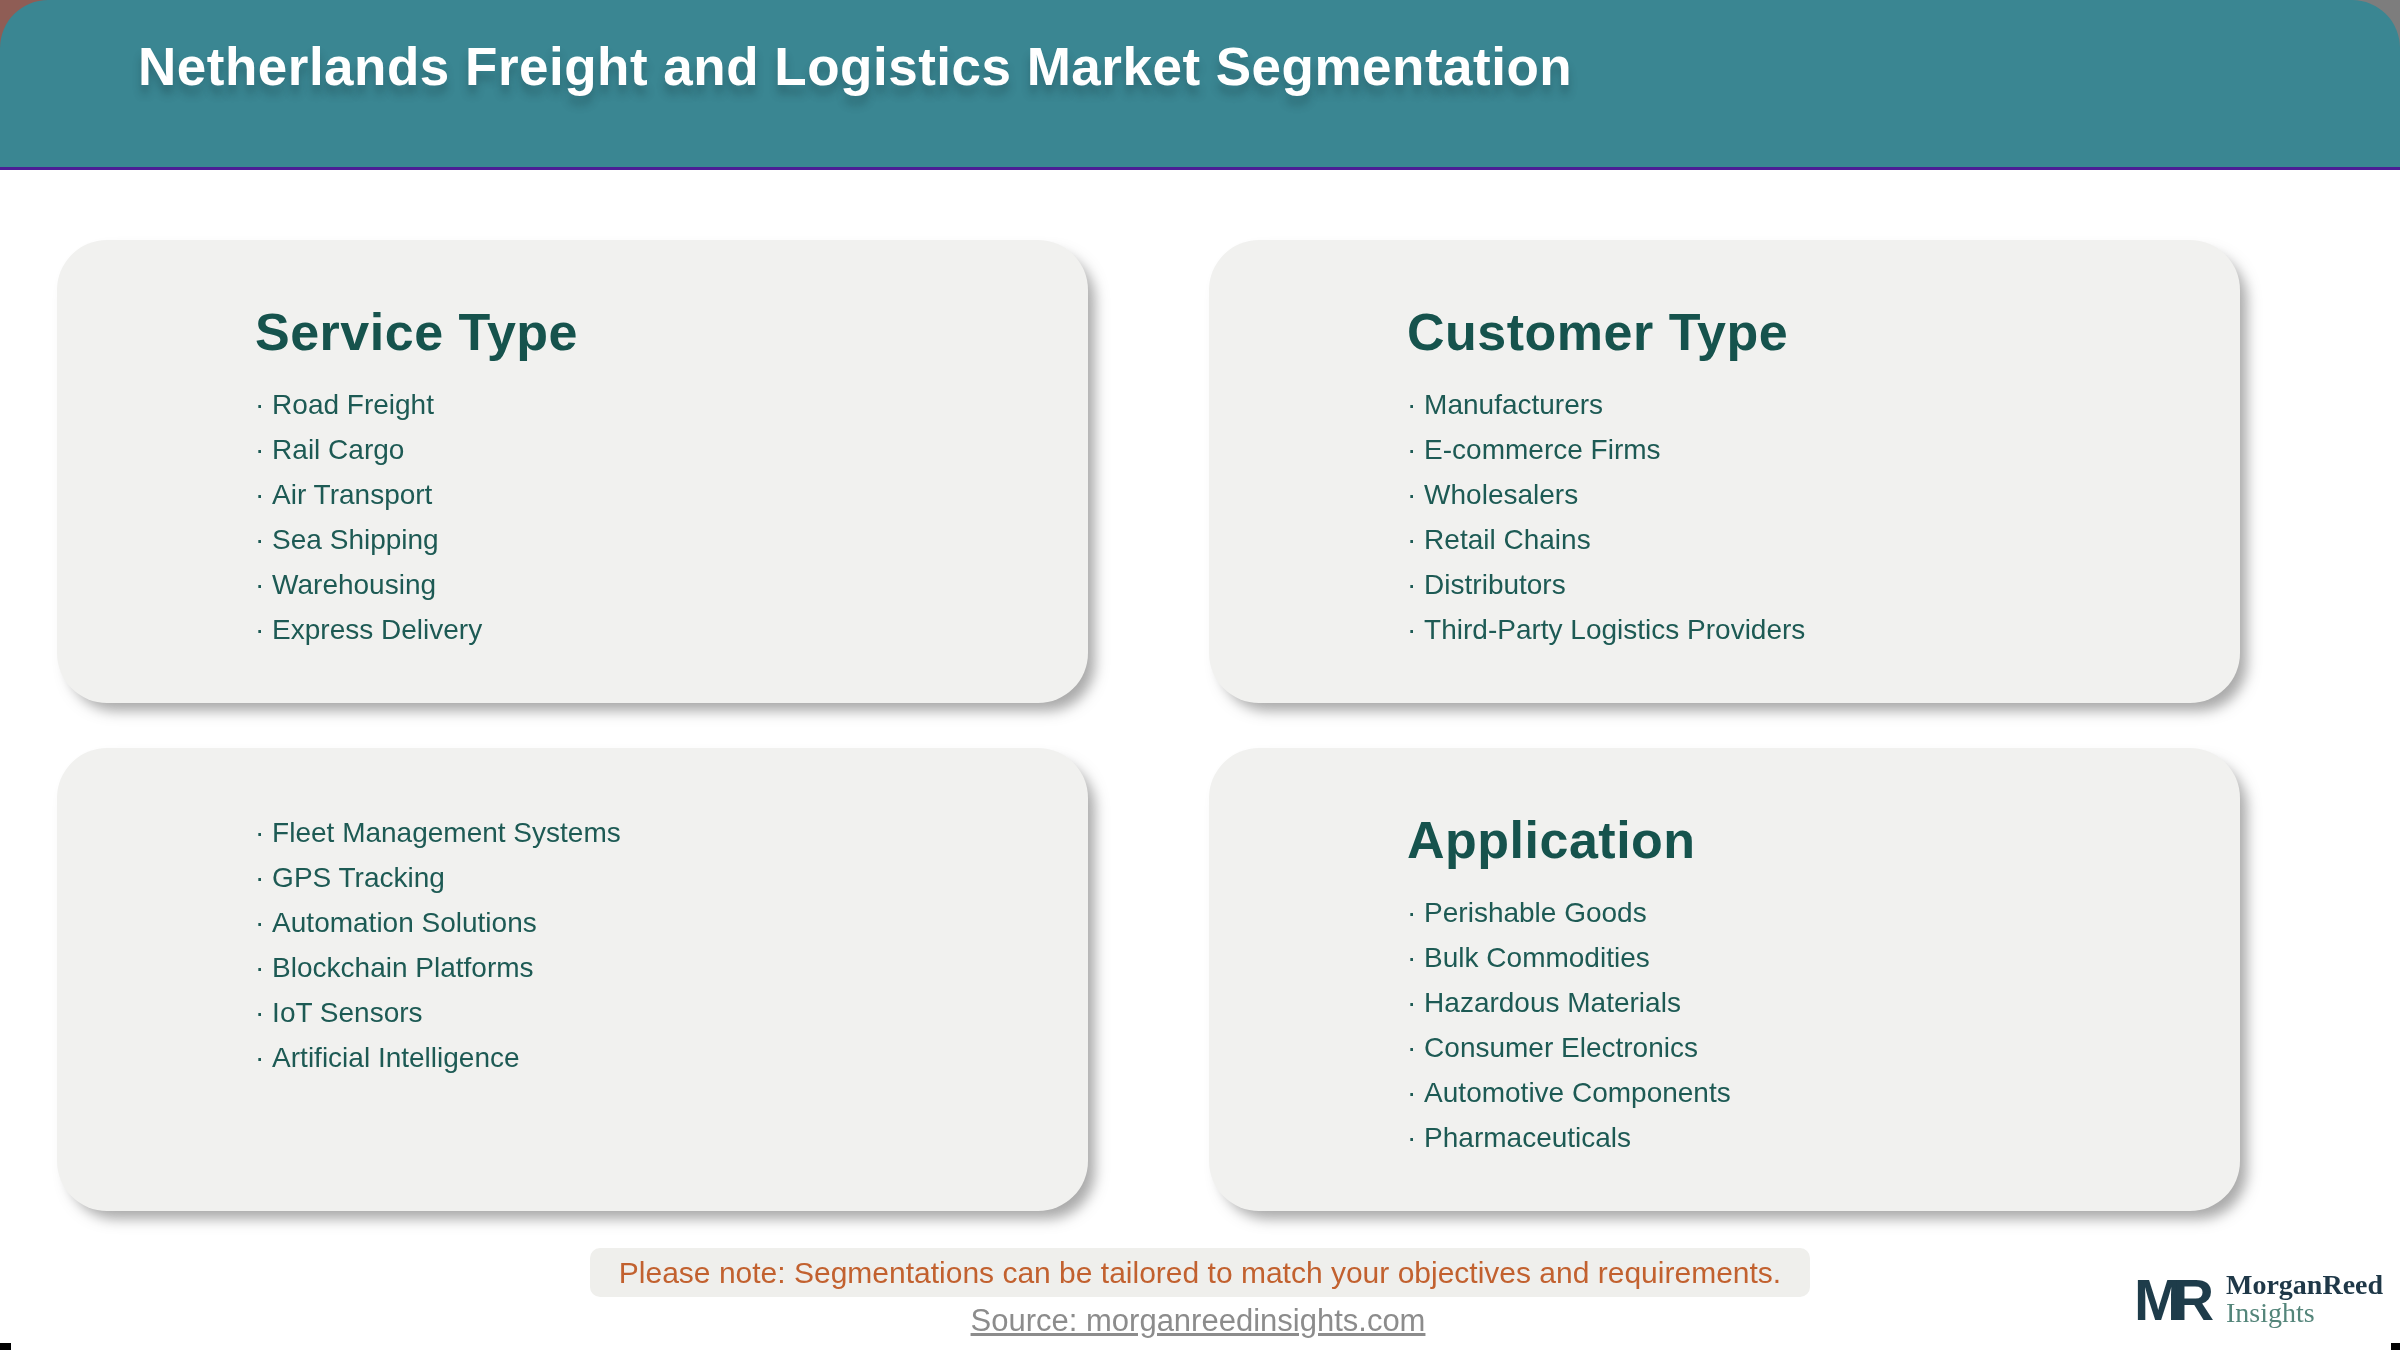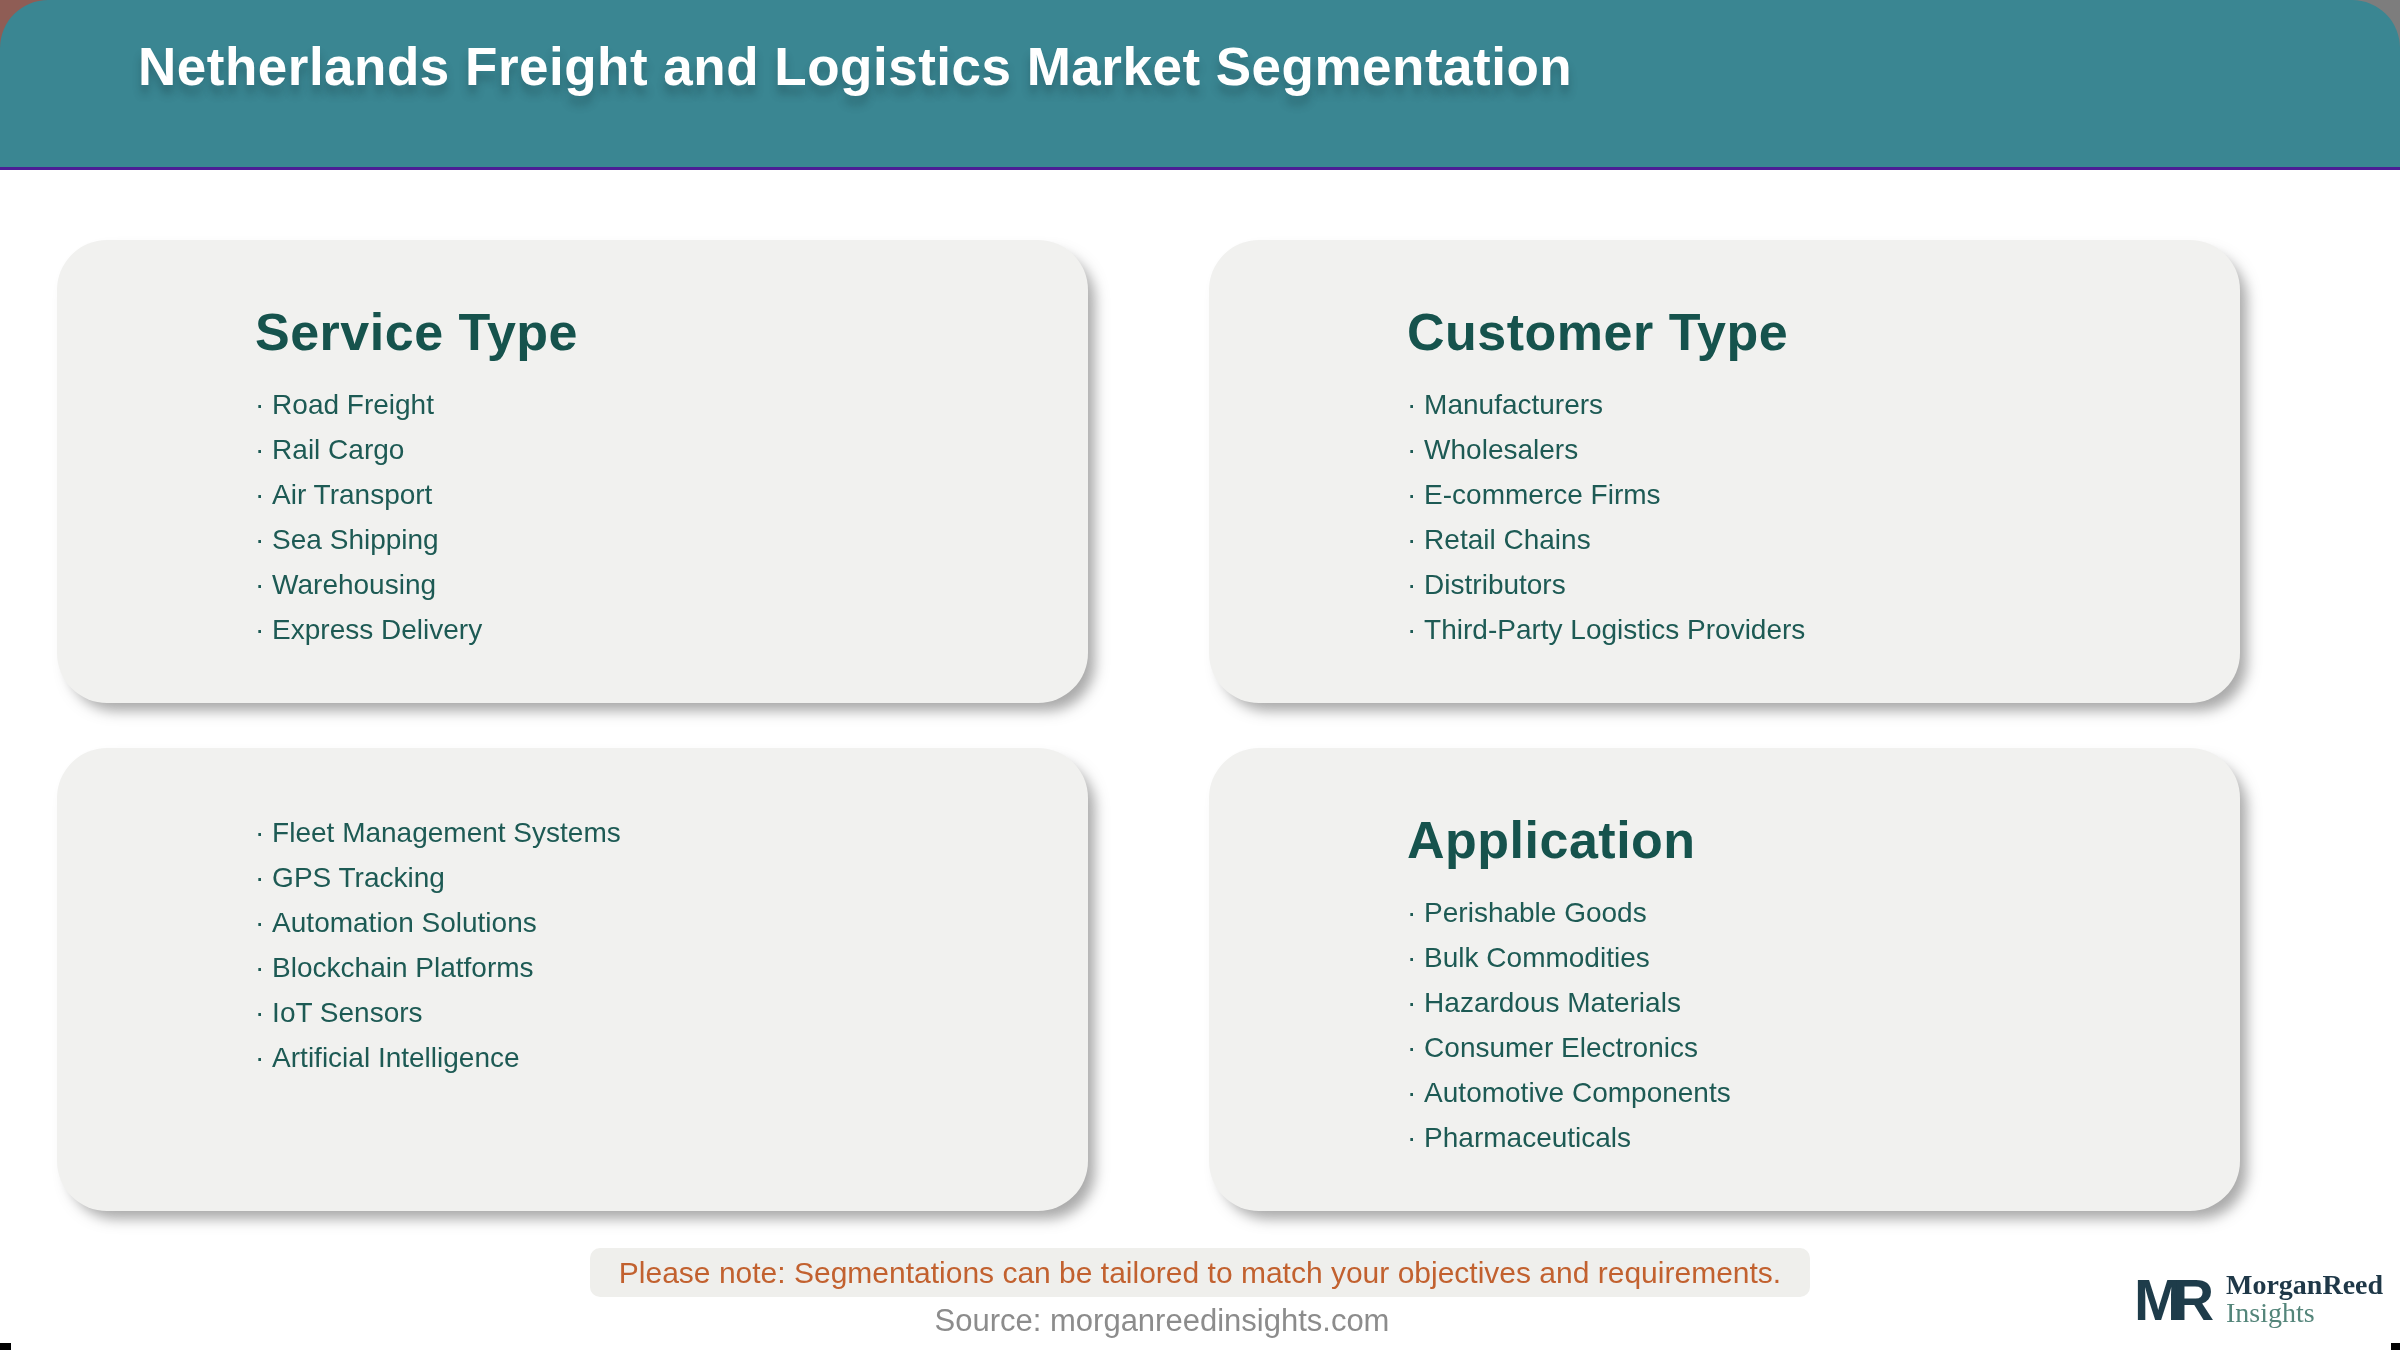--- a/index.html
+++ b/index.html
@@ -66,23 +66,23 @@
     position: absolute; left: 590px; top: 1248px;
     width: 1220px; height: 49px;
     background: #efefec;
     border-radius: 10px;
     display: flex; align-items: center; justify-content: center;
   }
   .note-text {
     font-size: 30px; color: #c2612f; white-space: nowrap;
   }
   .source-line {
-    position: absolute; left: 1162px; top: 1303px;
+    position: absolute; left: 1198px; top: 1303px;
     transform: translateX(-50%);
-    font-size: 31px; color: #8c8c8c; white-space: nowrap;
+    font-size: 31px; color: #8c8c8c; white-space: nowrap; text-decoration: underline;
   }
 
   
   .logo {
     position: absolute; left: 2136px; top: 1270px;
     display: flex; align-items: center;
   }
   .logo-mark { width: 80px; height: 56px; margin-right: 10px; }
   .logo-text { display: flex; flex-direction: column; justify-content: center; }
   .logo-name {
@@ -120,22 +120,22 @@
     <li>Sea Shipping</li>
     <li>Warehousing</li>
     <li>Express Delivery</li>
   </ul>
 </div>
 
 <div class="card c2">
   <h2 class="card-title">Customer Type</h2>
   <ul class="card-list">
     <li>Manufacturers</li>
+    <li>E-commerce Firms</li>
     <li>Wholesalers</li>
-    <li>E-commerce Firms</li>
     <li>Retail Chains</li>
     <li>Distributors</li>
     <li>Third-Party Logistics Providers</li>
   </ul>
 </div>
 
 <div class="card c3">
   <ul class="card-list">
     <li>Fleet Management Systems</li>
     <li>GPS Tracking</li>

